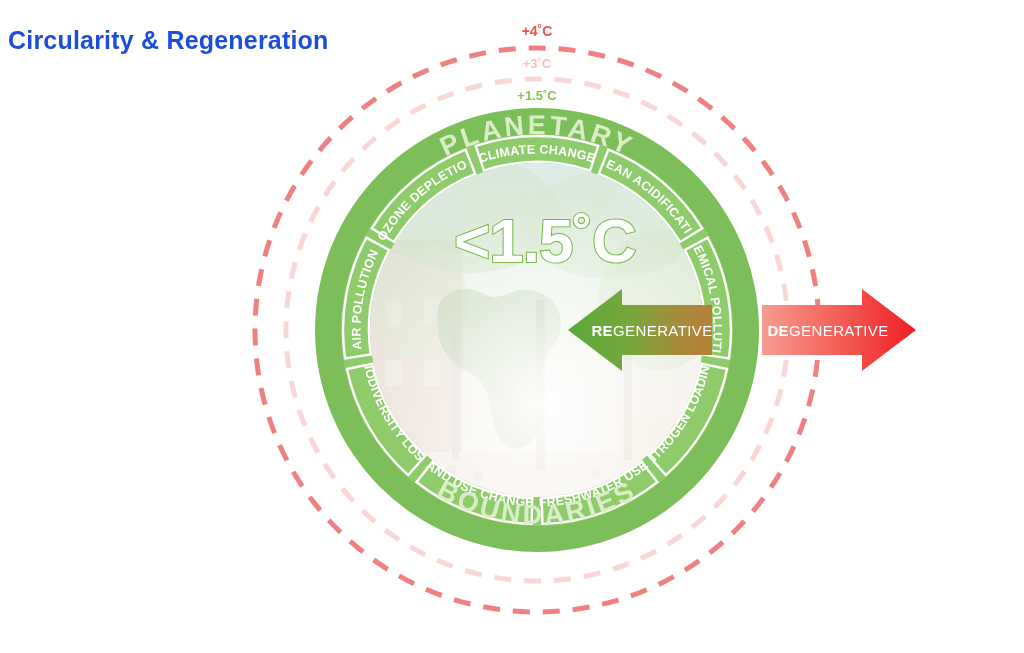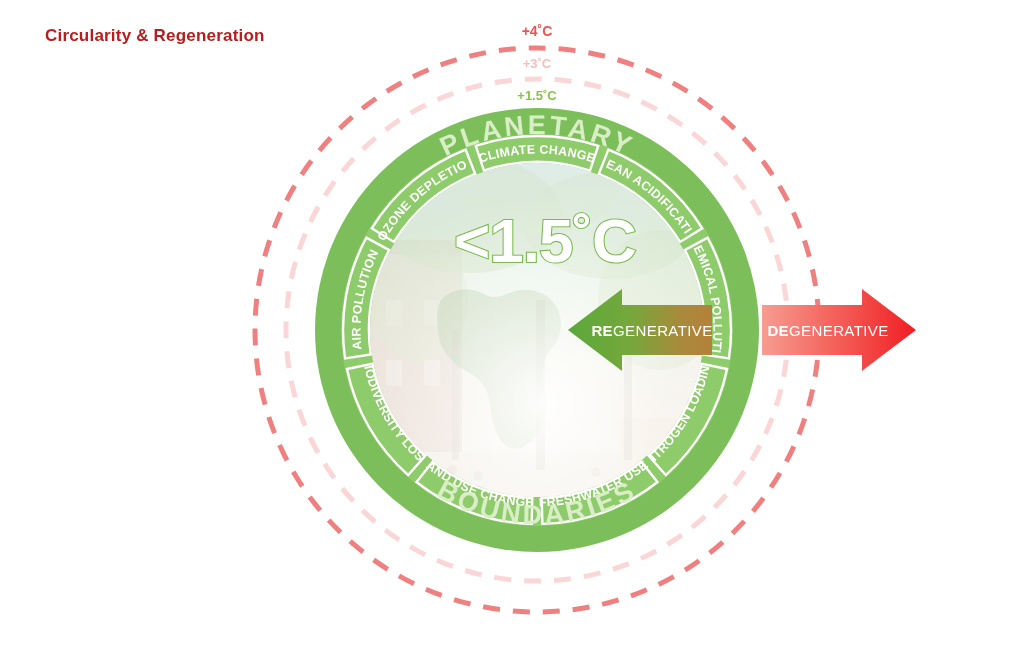--- a/index.html
+++ b/index.html
@@ -12,26 +12,25 @@
     height: 653px;
     position: relative;
     overflow: hidden;
     font-family: "Liberation Sans", sans-serif;
   }
 
   #page-title {
     position: absolute;
     left: 8px;
     top: 26px;
-    font-size: 17px;
-    font-weight: bold;
-    color: #b91c1c;
+    font-size: 25px;
+    font-weight: bold;
+    color: #1d4ed8;
     letter-spacing: 0.2px;
     white-space: nowrap;
-    margin-left: 37px;
   }
 
   #diagram-stage {
     position: absolute;
     left: 0;
     top: 0;
     width: 1024px;
     height: 653px;
   }
 

